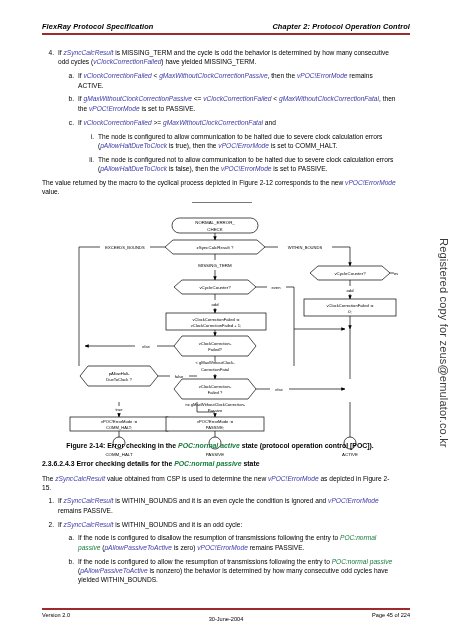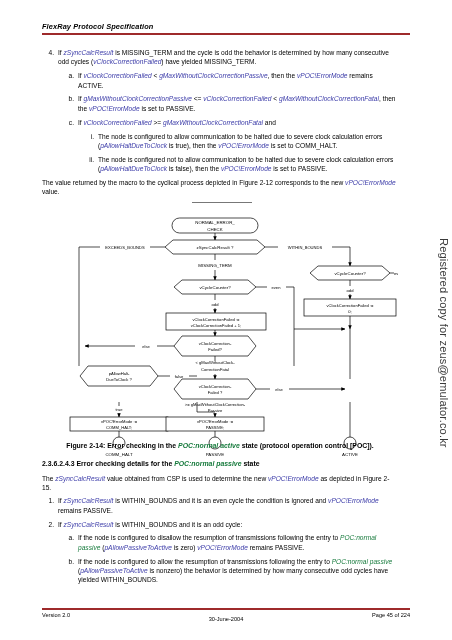--- a/index.html
+++ b/index.html
@@ -54,20 +54,21 @@
   .t45{font-size:4.4px;}
 </style>
 </head>
 <body>
 
 <div class="page">
 
   <div class="hdr">
     <div class="hdr-row">
       <div class="hdr-left">FlexRay Protocol Specification</div>
+      <div class="hdr-right">Chapter 2: Protocol Operation Control</div>
     </div>
     <div class="hdr-rule"></div>
   </div>
 
   <div class="wm">Registered copy for zeus@emulator.co.kr</div>
 
   <div class="body">
 
     <div class="li lvl1">
       <div class="mk">4.</div>

